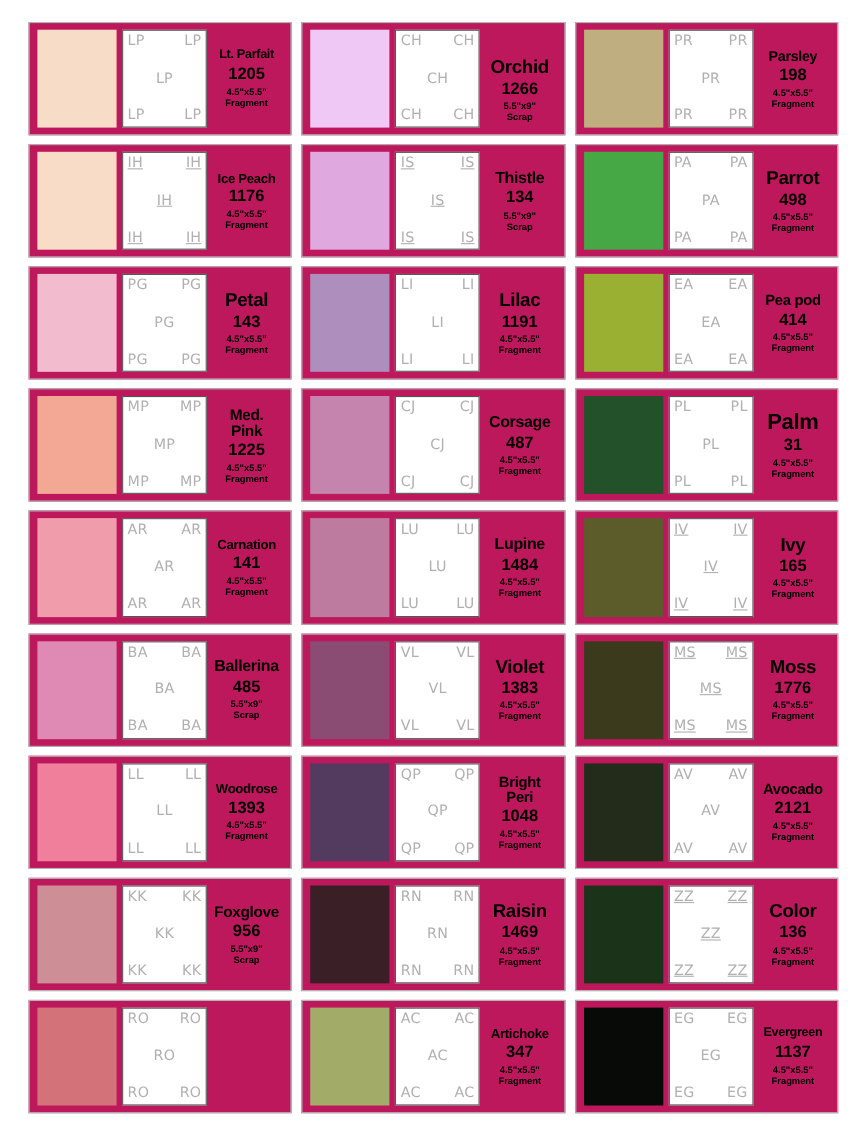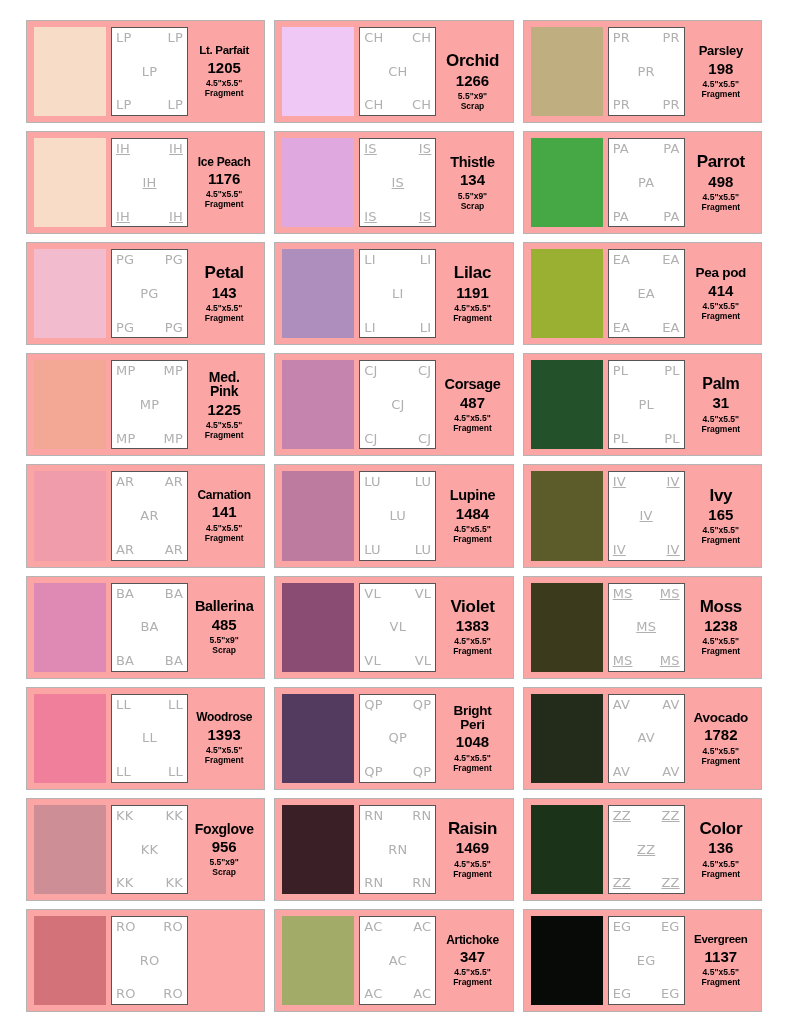--- a/index.html
+++ b/index.html
@@ -48,21 +48,21 @@
     grid-template-columns: repeat(3, 1fr);
     grid-auto-rows: 1fr;
     column-gap: 9px;
     row-gap: 8px;
     padding-bottom: 2px;
   }
 
   
   .card {
     border: 1.5px solid #b4b4b4;
-    background: #fca5a5;
+    background: #be185d;
     display: flex;
     align-items: center;
     padding: 6px 5px 6px 7px;
     gap: 0;
     min-height: 0;
   }
   .swatch {
     width: 72px;
     align-self: stretch;
     flex: 0 0 72px;
@@ -417,21 +417,21 @@
           </div>
           <div class="code-row mid">
             <span class="code">PL</span>
           </div>
           <div class="code-row">
             <span class="code">PL</span>
             <span class="code">PL</span>
           </div>
         </div>
         <div class="info">
-          <div class="info-name" style="font-size: 16px;">Palm</div>
+          <div class="info-name" style="font-size: 20px;">Palm</div>
           <div class="info-num" style="font-size: 15px;">31</div>
           <div class="info-size">4.5"x5.5"</div>
           <div class="info-cut">Fragment</div>
         </div>
       </div>
       <div class="card">
         <div class="swatch" style="background: rgb(240, 156, 171);"></div>
         <div class="code-box">
           <div class="code-row">
             <span class="code">AR</span>
@@ -550,21 +550,21 @@
           <div class="code-row mid">
             <span class="code underline">MS</span>
           </div>
           <div class="code-row">
             <span class="code underline">MS</span>
             <span class="code underline">MS</span>
           </div>
         </div>
         <div class="info">
           <div class="info-name" style="font-size: 17px;">Moss</div>
-          <div class="info-num" style="font-size: 15px;">1238</div>
+          <div class="info-num" style="font-size: 15px;">1776</div>
           <div class="info-size">4.5"x5.5"</div>
           <div class="info-cut">Fragment</div>
         </div>
       </div>
       <div class="card">
         <div class="swatch" style="background: rgb(239, 127, 155);"></div>
         <div class="code-box">
           <div class="code-row">
             <span class="code">LL</span>
             <span class="code">LL</span>
@@ -617,21 +617,21 @@
           <div class="code-row mid">
             <span class="code">AV</span>
           </div>
           <div class="code-row">
             <span class="code">AV</span>
             <span class="code">AV</span>
           </div>
         </div>
         <div class="info">
           <div class="info-name" style="font-size: 13.5px;">Avocado</div>
-          <div class="info-num" style="font-size: 15px;">1782</div>
+          <div class="info-num" style="font-size: 15px;">2121</div>
           <div class="info-size">4.5"x5.5"</div>
           <div class="info-cut">Fragment</div>
         </div>
       </div>
       <div class="card">
         <div class="swatch" style="background: rgb(205, 142, 150);"></div>
         <div class="code-box">
           <div class="code-row">
             <span class="code">KK</span>
             <span class="code">KK</span>

